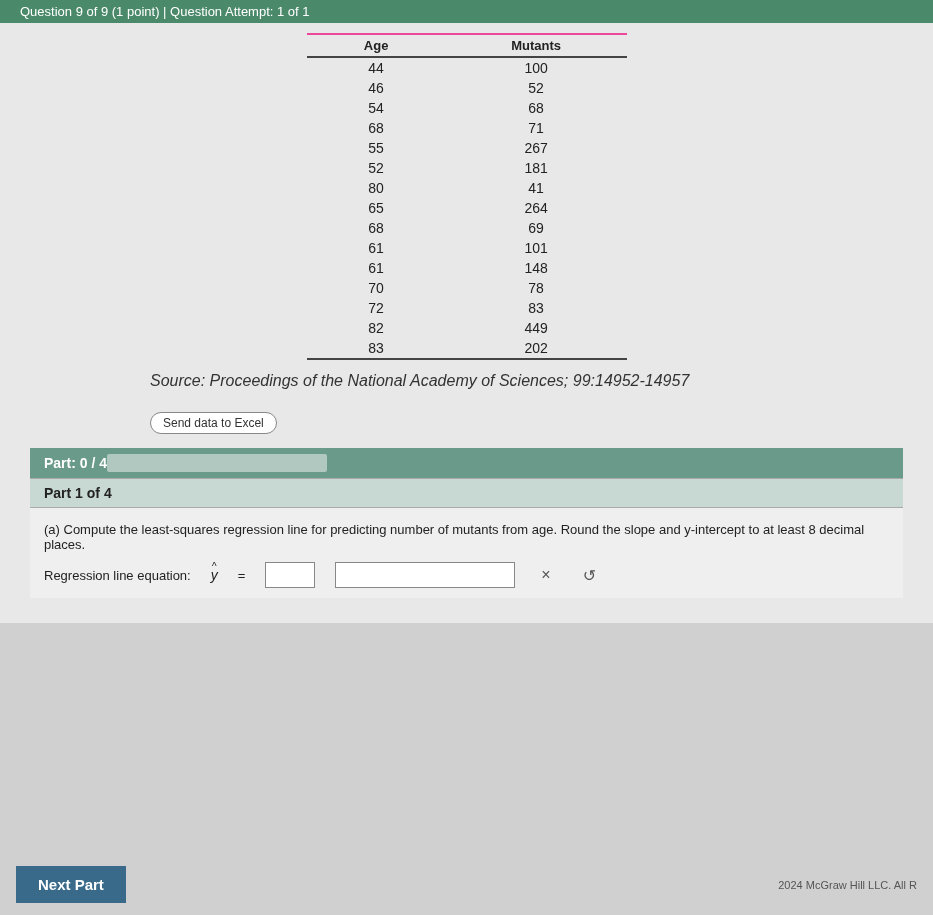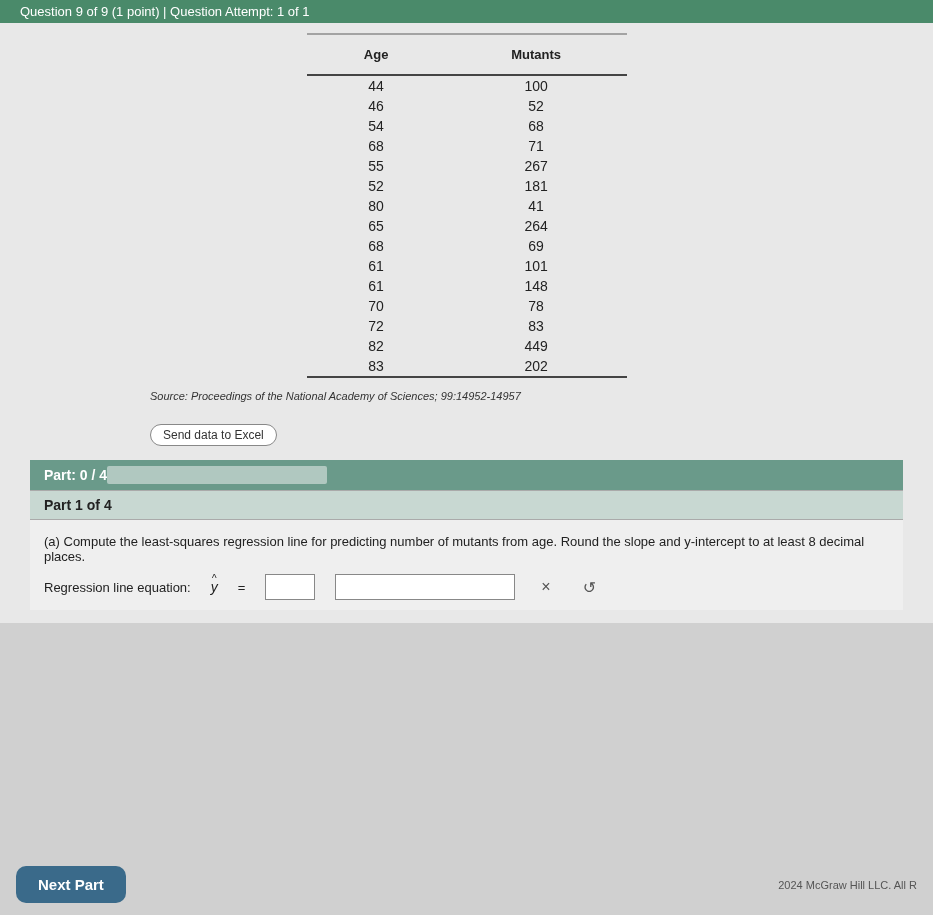--- a/index.html
+++ b/index.html
@@ -35,39 +35,39 @@
       margin-bottom: 12px;
     }
 
     .data-table {
       border-collapse: collapse;
       width: 320px;
     }
 
     .data-table th {
       text-align: center;
-      padding: 12px 30px;
+      padding: 3px 30px;
       font-weight: bold;
       font-size: 13px;
       border-bottom: 2px solid #444;
-      border-top: 2px solid #a3a3a3;
+      border-top: 2px solid #ec4899;
     }
 
     .data-table td {
       text-align: center;
       padding: 2px 30px;
       font-size: 14px;
     }
 
     .data-table tr:last-child td {
       border-bottom: 2px solid #444;
     }
 
     .source-text {
-      font-size: 11px;
+      font-size: 16px;
       font-style: italic;
       margin-left: 120px;
       margin-bottom: 6px;
       color: #333;
     }
 
     .send-excel-btn {
       margin-left: 120px;
       background: white;
       border: 1px solid #888;
@@ -175,21 +175,21 @@
       padding: 12px 16px;
       display: flex;
       align-items: center;
       justify-content: space-between;
     }
 
     .next-part-btn {
       background: #3a6a8a;
       color: white;
       border: none;
-      border-radius: 10px;
+      border-radius: 0;
       padding: 10px 22px;
       font-size: 15px;
       font-weight: bold;
       cursor: pointer;
     }
 
     .footer-text {
       font-size: 11px;
       color: #555;
       text-align: right;

